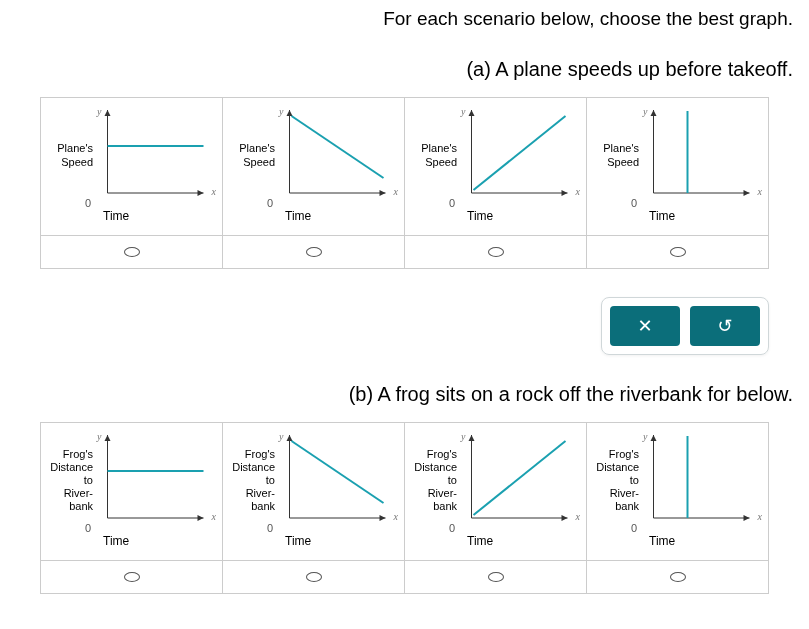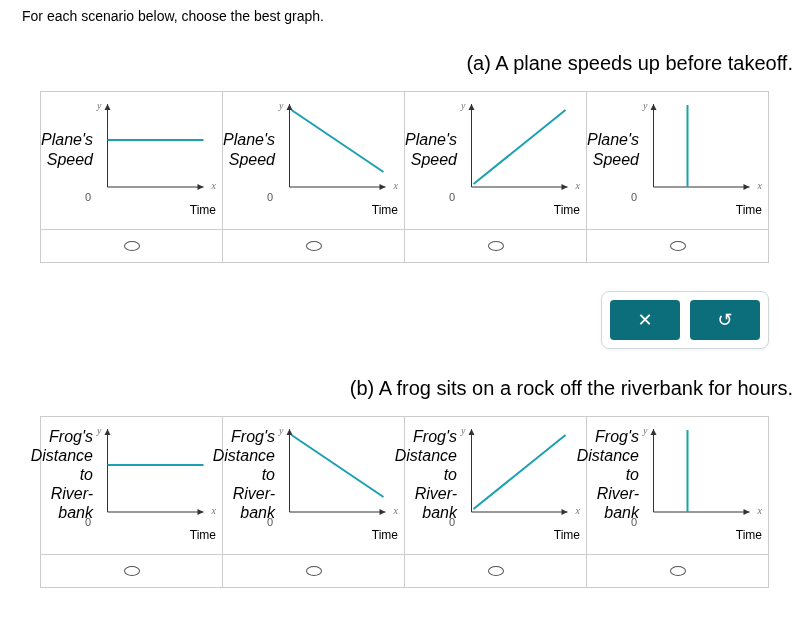--- a/index.html
+++ b/index.html
@@ -6,22 +6,23 @@
   body {
     margin: 0;
     padding: 0 16px 16px 16px;
     font-family: Arial, Helvetica, sans-serif;
     font-size: 14px;
     color: #000;
     background: #fff;
     width: 809px;
   }
   .instr {
-    font-size: 14px;
+    font-size: 19px;
     margin: 8px 0 28px 6px;
+    text-align: right;
   }
   .q-prompt {
     font-size: 20px;
     margin: 0 0 16px 24px;
     text-align: right;
   }
   .row {
     display: flex;
     margin: 0 24px 0 24px;
     border-top: 1px solid #ccc;
@@ -37,26 +38,25 @@
     display: flex;
     align-items: stretch;
     padding: 10px 6px 4px 4px;
   }
   .ylab {
     width: 50px;
     display: flex;
     flex-direction: column;
     justify-content: center;
     align-items: flex-end;
-    font-size: 16px;
+    font-size: 11px;
     line-height: 1.2;
     text-align: right;
     padding-right: 2px;
     height: 95px;
-    font-style: italic;
   }
   .plot-col { flex: 1; }
   .plot-wrap { position: relative; height: 95px; }
   .plot-wrap svg { display: block; }
   .axis-lbl-y {
     position: absolute;
     top: -2px;
     left: 2px;
     font-size: 10px;
     font-style: italic;
@@ -73,21 +73,21 @@
     font-family: "Times New Roman", serif;
   }
   .axis-zero {
     position: absolute;
     bottom: -6px;
     left: -10px;
     font-size: 11px;
     color: #555;
   }
   .xlab-row {
-    text-align: right;
+    text-align: left;
     font-size: 12px;
     padding: 6px 0 8px 0;
     margin-left: 8px;
   }
   .radio-row {
     border-top: 1px solid #ccc;
     border-bottom: 1px solid #ccc;
     text-align: center;
     padding: 8px 0;
   }
@@ -224,21 +224,21 @@
   <div class="action-box">
     <button class="act-btn">
       <span>✕</span>
     </button>
     <button class="act-btn">
       <span>↺</span>
     </button>
   </div>
 </div>
 
-<div class="q-prompt">(b) A frog sits on a rock off the riverbank for hours.</div>
+<div class="q-prompt">(b) A frog sits on a rock off the riverbank for below.</div>
 <div class="row">
 
   <div class="cell">
     <div class="graph-box">
       <div class="ylab">Frog's<br>Distance<br>to<br>River-<br>bank</div>
       <div class="plot-col">
         <div class="plot-wrap">
           <span class="axis-lbl-y">y</span>
           <span class="axis-lbl-x">x</span>
           <span class="axis-zero">0</span>

